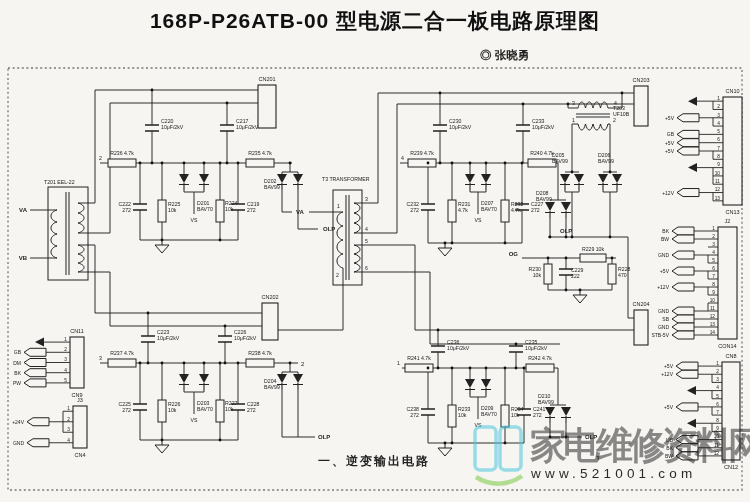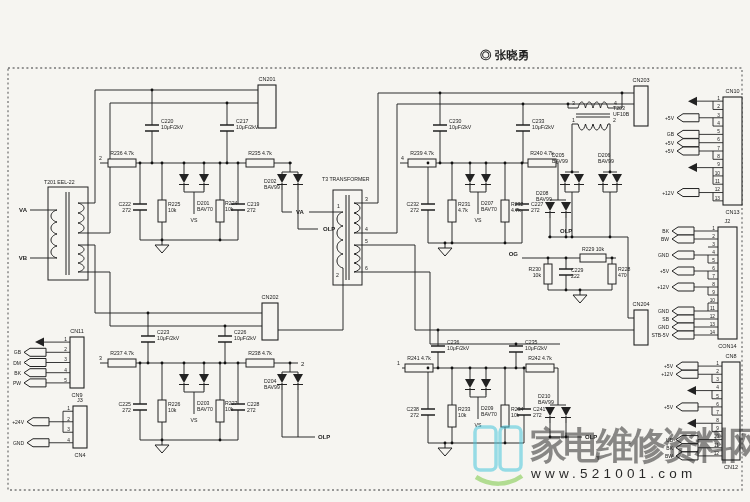--- a/index.html
+++ b/index.html
@@ -10,20 +10,21 @@
   .author{position:absolute;top:48px;left:480px;font-size:11.5px;color:#222;font-weight:bold;}
   .caption{position:absolute;top:453px;left:318px;font-size:12px;font-weight:bold;color:#222;
            letter-spacing:2px;}
   svg text{fill:#1c1c1c;}
   .wm-url{opacity:.95;}
 </style>
 </head>
 <body>
 
 <div class="screen">
+  <div class="title">168P-P26ATB-00 型电源二合一板电路原理图</div>
   <div class="author">◎ 张晓勇</div>
   <svg id="schem" width="750" height="502" viewBox="0 0 750 502" style="position:absolute;left:0;top:0">
     <rect x="8" y="68" width="734" height="422" fill="none" stroke="#777" stroke-width="1.3" stroke-dasharray="2 2.6"></rect>
     <g id="wires">
         <path d="M78,203H95 M95,203V90 M95,90H258 M78,233H110 M110,233V103 M110,103H258 M78,245H95 M95,245V313 M95,313H262 M78,272H110 M110,272V326 M110,326H262 M30,210H57 M30,258H57 M152,90V125 M152,131V163 M227,103V125 M227,131V163 M100,163H108 M136,163H246 M274,163H292 M290,163V172 M140,163V204 M140,210V240 M162,163V200 M162,222V240 M184,163V174 M204,163V174 M184,190V192 M204,190V192 M184,192H204 M194,192V214 M220,163V200 M220,222V240 M238,163V204 M238,210V240 M140,240H238 M282,172H298 M282,172V174 M298,172V174 M282,190V212 M282,212H292 M309,212H343 M298,190V229 M298,229H318 M343,268V330 M343,330H278 M354,203H378 M378,203V93 M378,93H634 M354,233H397 M397,233V104 M397,104H634 M354,245H415 M415,245V330 M415,330H634 M354,272H430 M430,272V344 M430,344H560 M440,93V125 M440,131V163 M523,104V125 M523,131V163 M400,163H408 M436,163H528 M556,163H558 M558,163V200 M428,163V204 M428,210V243 M452,163V200 M452,222V243 M470,163V174 M486,163V174 M470,190V192 M486,190V192 M470,192H486 M478,192V214 M505,163V200 M505,222V243 M522,163V204 M522,210V243 M428,243H522 M550,200H566 M550,218V237 M566,218V237 M548,237H628 M628,237V318 M628,318H634 M578,108H568 M568,108V104 M608,108H622 M622,108V93 M578,124H572 M572,124V172 M608,124H610 M610,124V172 M576,114H610 M576,117H610 M565,172H579 M565,190V192 M579,190V192 M565,192H579 M572,192V237 M603,172H617 M603,190V192 M617,190V192 M603,192H617 M610,192V237 M522,258H580 M606,258H616 M548,258V264 M548,284V290 M566,258V269 M566,275V290 M612,258V264 M612,284V290 M548,290H612 M402,368H405 M433,368H526 M554,368H558 M558,368V405 M438,330V346 M438,352V368 M516,344V346 M516,352V368 M428,368V409 M428,415V443 M452,368V405 M452,427V443 M470,368V379 M486,368V379 M470,395V397 M486,395V397 M470,397H486 M478,397V419 M505,368V405 M505,427V443 M524,368V409 M524,415V443 M428,443H524 M550,405H566 M550,423V437 M566,423V437 M550,437H582 M148,313V336 M148,342V363 M225,326V336 M225,342V363 M100,363H108 M136,363H246 M274,363H298 M290,363V372 M140,363V404 M140,410V440 M162,363V400 M162,422V440 M184,363V374 M204,363V374 M184,390V392 M204,390V392 M184,392H204 M194,392V414 M220,363V400 M220,422V440 M238,363V404 M238,410V440 M140,440H238 M282,372H298 M282,372V374 M298,372V374 M282,390V437 M298,390V437 M282,437H315" fill="none" stroke="#222" stroke-width="0.95"></path>
         <path d="M66,192V275 M69,192V275 M346,195V280 M349,195V280" stroke="#222" stroke-width="1" fill="none"></path>
       </g>
     <g id="parts">
         <rect x="48" y="187" width="40" height="93" fill="none" stroke="#222" stroke-width="1"></rect>
         <rect x="333" y="190" width="29" height="95" fill="none" stroke="#222" stroke-width="1"></rect>
@@ -511,13 +512,14 @@
         <text x="530" y="458" font-size="37" text-anchor="start" font-weight="bold" font-family="&quot;Liberation Sans&quot;,sans-serif" fill="#49c7dd" opacity="0.5">家</text>
         <text x="563" y="458" font-size="37" text-anchor="start" font-weight="bold" font-family="&quot;Liberation Sans&quot;,sans-serif" fill="#49c7dd" opacity="0.5">电</text>
         <text x="596" y="458" font-size="37" text-anchor="start" font-weight="bold" font-family="&quot;Liberation Sans&quot;,sans-serif" fill="#49c7dd" opacity="0.5">维</text>
         <text x="629" y="458" font-size="37" text-anchor="start" font-weight="bold" font-family="&quot;Liberation Sans&quot;,sans-serif" fill="#49c7dd" opacity="0.5">修</text>
         <text x="662" y="458" font-size="37" text-anchor="start" font-weight="bold" font-family="&quot;Liberation Sans&quot;,sans-serif" fill="#49c7dd" opacity="0.5">资</text>
         <text x="695" y="458" font-size="37" text-anchor="start" font-weight="bold" font-family="&quot;Liberation Sans&quot;,sans-serif" fill="#49c7dd" opacity="0.5">料</text>
         <text x="728" y="458" font-size="37" text-anchor="start" font-weight="bold" font-family="&quot;Liberation Sans&quot;,sans-serif" fill="#49c7dd" opacity="0.5">网</text>
         <text x="531" y="478" font-size="13.5" text-anchor="start" font-weight="normal" font-family="&quot;Liberation Sans&quot;,sans-serif" fill="#9fadb2" letter-spacing="4.2" class="wm-url">www.521001.com</text>
       </g>
   </svg>
+  <div class="caption">一、逆变输出电路</div>
 </div>
 
 </body></html>

